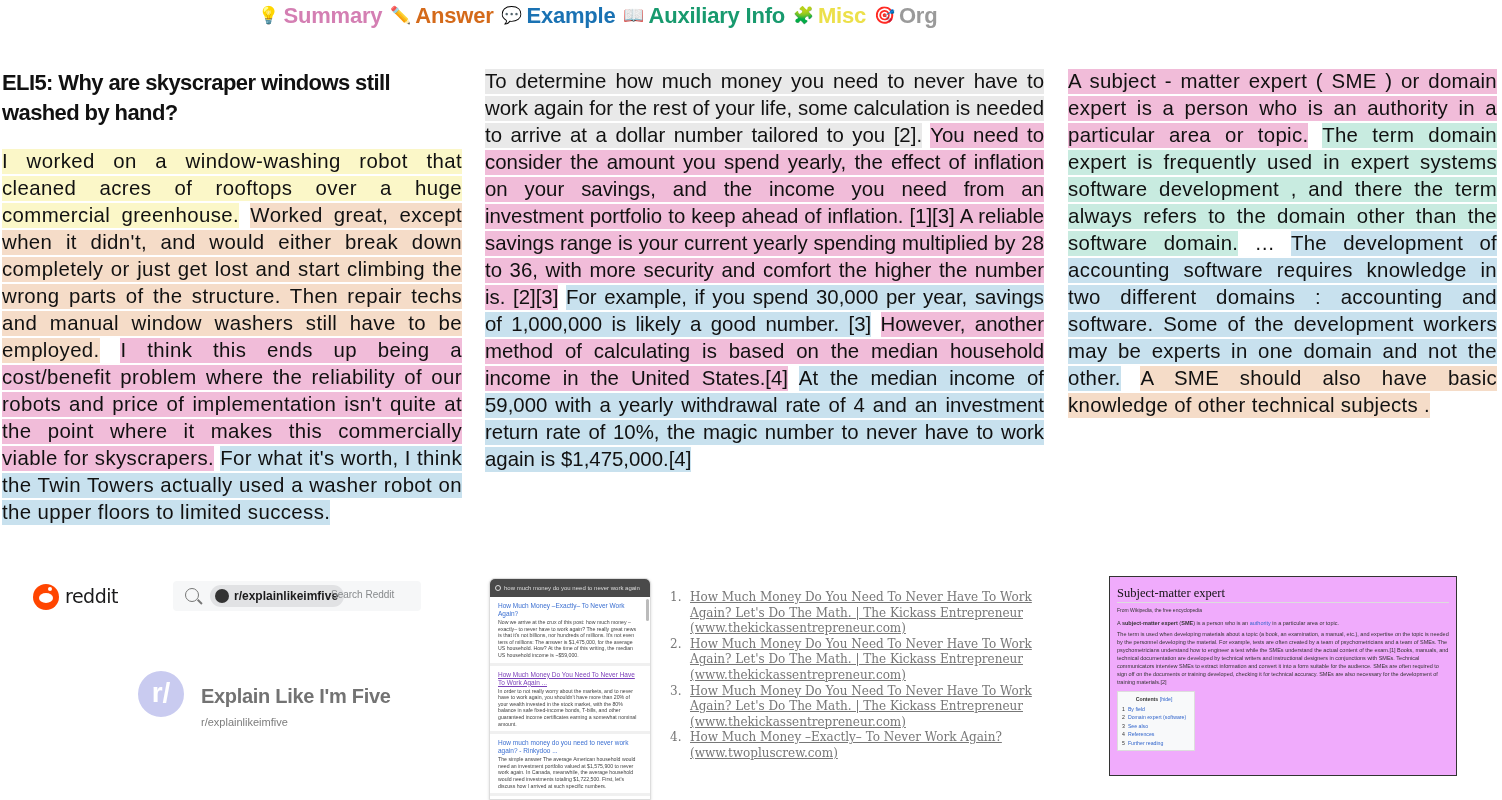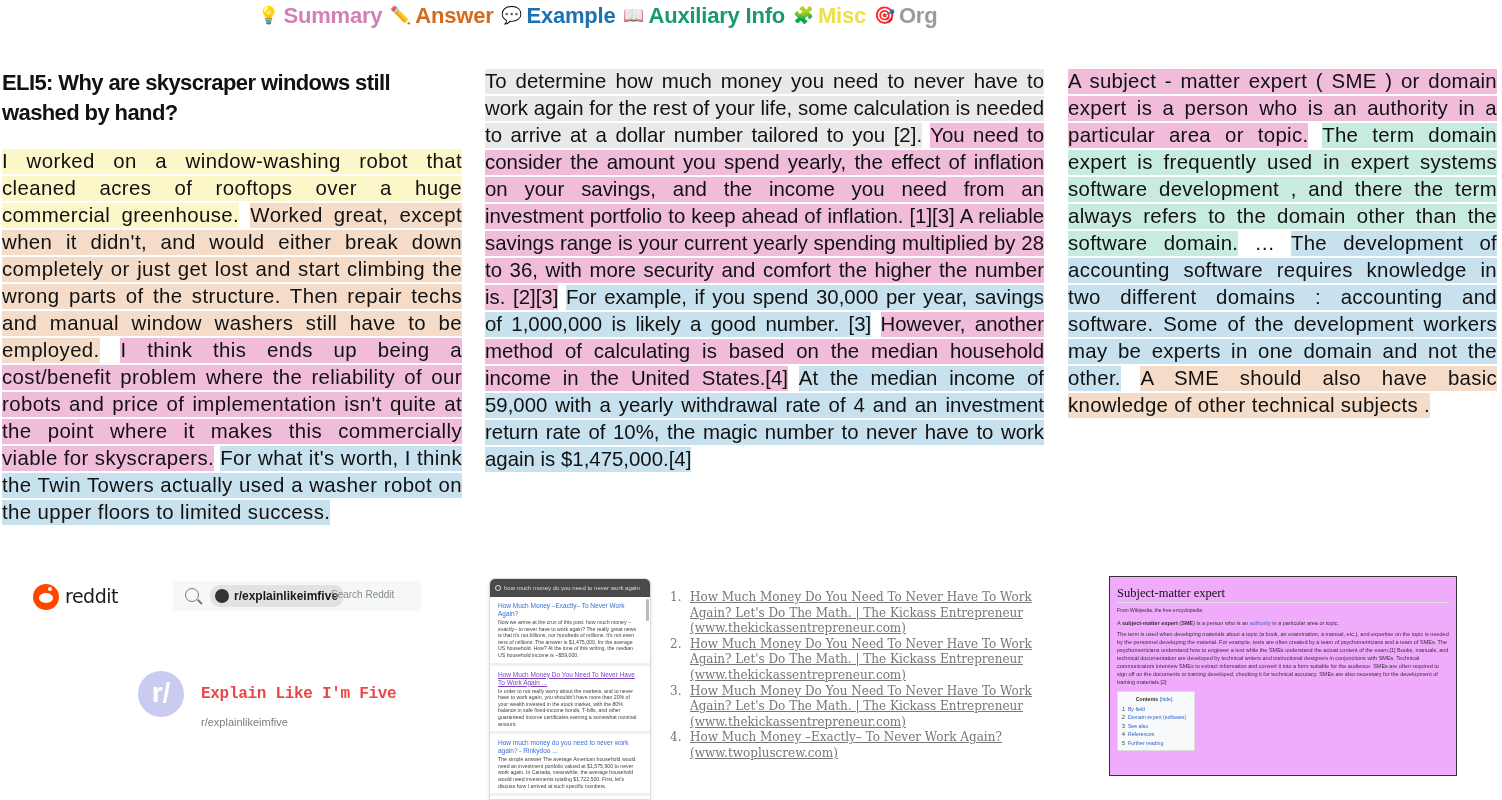--- a/index.html
+++ b/index.html
@@ -32,21 +32,21 @@
   .reddit .brand { position: absolute; left: 40px; top: 5px; font-size: 19px; color: #1a1a1b; font-family: "DejaVu Sans", sans-serif; letter-spacing: -0.5px; }
   .reddit .search { position: absolute; left: 148px; top: 1px; width: 248px; height: 30px; background: #f6f7f8; border-radius: 4px; }
   .reddit .search .mag { position: absolute; left: 12px; top: 7px; width: 14px; height: 14px; border: 1.5px solid #777; border-radius: 50%; }
   .reddit .search .mag::after { content: ""; position: absolute; left: 11px; top: 12px; width: 6px; height: 1.5px; background: #777; transform: rotate(45deg); }
   .reddit .search .chip { position: absolute; left: 37px; top: 4px; height: 22px; padding: 0 6px 0 24px; border-radius: 11px; background: #e1e2e4; font-size: 12px; font-weight: bold; line-height: 22px; color: #1a1a1b; }
   .reddit .search .chip::before { content: ""; position: absolute; left: 5px; top: 4px; width: 14px; height: 14px; border-radius: 50%; background: #333; }
   .reddit .search .ph { position: absolute; left: 158px; top: 8px; font-size: 10px; color: #878a8c; }
   .reddit .banner { position: absolute; left: 0; top: 36px; width: 396px; height: 62px; background: #2f2f2f;
     background-image: linear-gradient(180deg, #3a3a3a, #262626); color: #e8e8e8; font-family: "DejaVu Sans", sans-serif; font-style: italic; font-size: 29px; letter-spacing: 0.5px; text-align: center; line-height: 62px; font-weight: 200; }
   .reddit .avatar { position: absolute; left: 110px; top: 88px; width: 52px; height: 52px; border-radius: 50%; background: #c9cbf0; border: 3px solid #fff; color: #fff; font-size: 28px; font-weight: bold; text-align: center; line-height: 44px; }
-  .reddit .title { position: absolute; left: 176px; top: 105px; font-size: 16px; font-weight: bold; color: #ef4444; font-family: Liberation Mono, monospace; letter-spacing: -0.3px; }
+  .reddit .title { position: absolute; left: 176px; top: 105px; font-size: 20px; font-weight: bold; color: #737373; font-family: Liberation Sans, sans-serif; letter-spacing: -0.3px; }
   .reddit .sub { position: absolute; left: 176px; top: 136px; font-size: 11px; color: #7c7c7c; }
 
   
   .gsearch { position: absolute; left: 489px; top: 578px; width: 162px; height: 222px; background: #fff; border: 1px solid #ddd; border-radius: 6px 6px 0 0; overflow: hidden; box-shadow: 0 1px 3px rgba(0,0,0,0.15); }
   .gsearch .bar { height: 18px; background: #4a4a4a; color: #ddd; font-size: 6px; line-height: 18px; padding-left: 14px; position: relative; }
   .gsearch .bar::before { content: ""; position: absolute; left: 5px; top: 6px; width: 4px; height: 4px; border: 1px solid #ddd; border-radius: 50%; }
   .gsearch .res { padding: 5px 10px 4px 8px; border-bottom: 3px solid #f0f0f0; }
   .gsearch .rt { color: #3b6fd1; font-size: 6.5px; line-height: 8px; }
   .gsearch .rt.visited { color: #7a3fb8; text-decoration: underline; }
   .gsearch .rb { color: #444; font-size: 5.2px; line-height: 6.6px; margin-top: 1px; }

